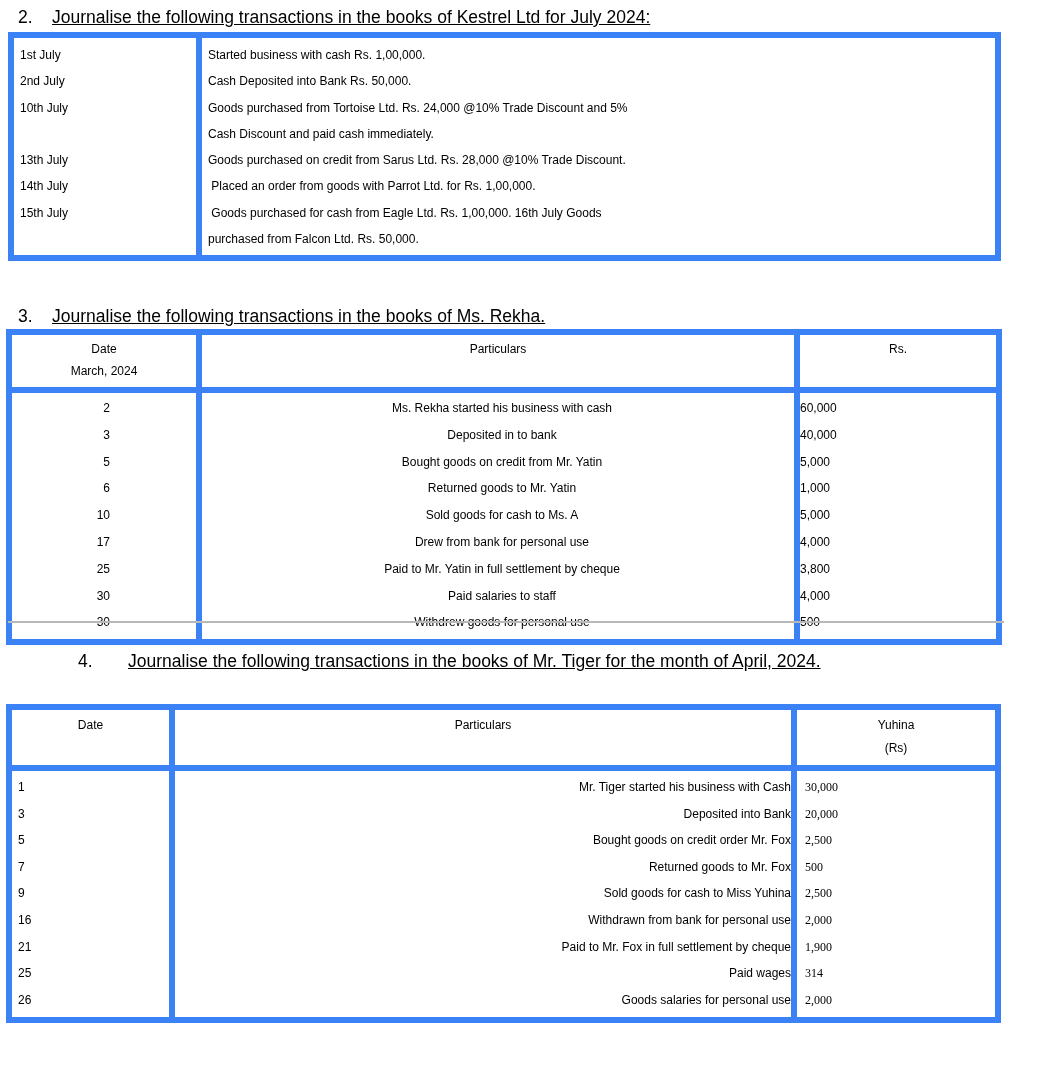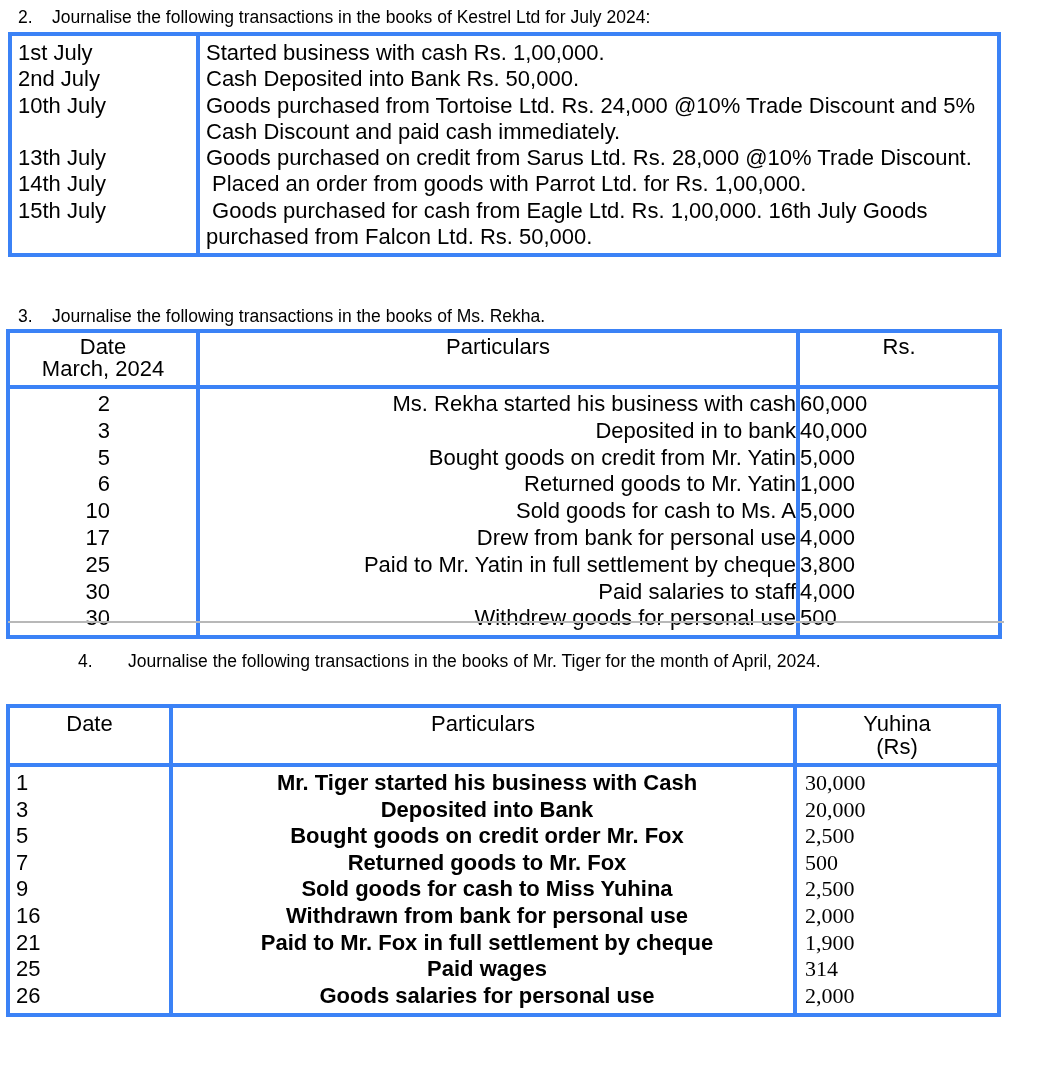--- a/index.html
+++ b/index.html
@@ -25,20 +25,21 @@
     font-size: 17.5px;
     line-height: 1.35;
     color: #000;
   }
   .q-heading .q-num {
     flex: 0 0 auto;
     white-space: pre;
   }
   .q-heading .q-text {
     flex: 1 1 auto;
+    text-decoration: underline;
   }
 
   #q2-heading {
     position: absolute;
     left: 18px;
     top: 6px;
     width: 990px;
   }
   #q2-heading .q-num { width: 34px; }
 
@@ -60,25 +61,25 @@
 
   
   table.doc-table {
     border-collapse: collapse;
     table-layout: fixed;
     font-size: 17.5px;
     background: #fff;
   }
   table.doc-table td,
   table.doc-table th {
-    border: 4px solid #3b82f6;
+    border: 6px solid #3b82f6;
     padding: 0;
     vertical-align: top;
     font-weight: normal;
-    font-size: 22px;
+    font-size: 12px;
     line-height: 1.0;
   }
 
   
   #table-q2 {
     position: absolute;
     left: 8px;
     top: 32px;
     width: 993px;
   }
@@ -121,21 +122,21 @@
     padding: 2px 0 3px 0;
   }
   #table-q3 tbody .row-line {
     display: block;
     height: 26.8px;
     line-height: 26.8px;
     white-space: pre;
     overflow: hidden;
   }
   #table-q3 .a-date   { text-align: right; padding-right: 86px; }
-  #table-q3 .a-part   { text-align: right;  padding-left: 8px; }
+  #table-q3 .a-part   { text-align: center;  padding-left: 8px; }
   #table-q3 .a-amount { text-align: left; padding-right: 12px; }
 
   
   #table-q4 {
     position: absolute;
     left: 6px;
     top: 704px;
     width: 995px;
   }
   #table-q4 .c-date   { width: 163px; }
@@ -157,21 +158,21 @@
     padding: 3px 0 4px 0;
   }
   #table-q4 tbody .row-line {
     display: block;
     height: 26.6px;
     line-height: 26.6px;
     white-space: pre;
     overflow: hidden;
   }
   #table-q4 .a-date   { text-align: left; padding-left: 6px; }
-  #table-q4 .a-part   { text-align: center; padding-left: 8px; font-weight: bold; }
+  #table-q4 .a-part   { text-align: right; padding-left: 8px; }
   #table-q4 .a-amount { text-align: left; padding-left: 8px; font-family: Liberation Serif, serif; }
 
   
   .shadow-edge {
     position: absolute;
     background: #b8b8b8;
     height: 2px;
   }
 </style>
 </head>

